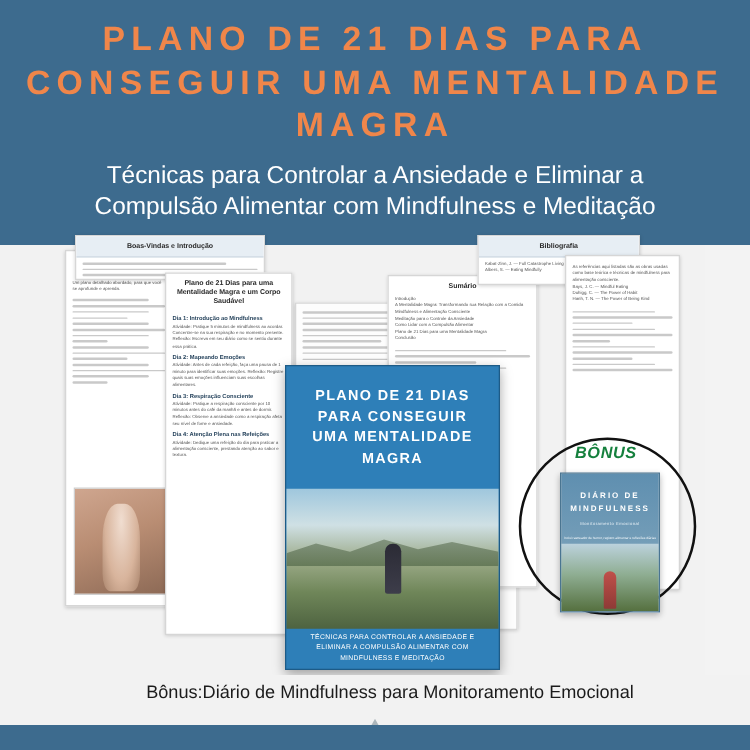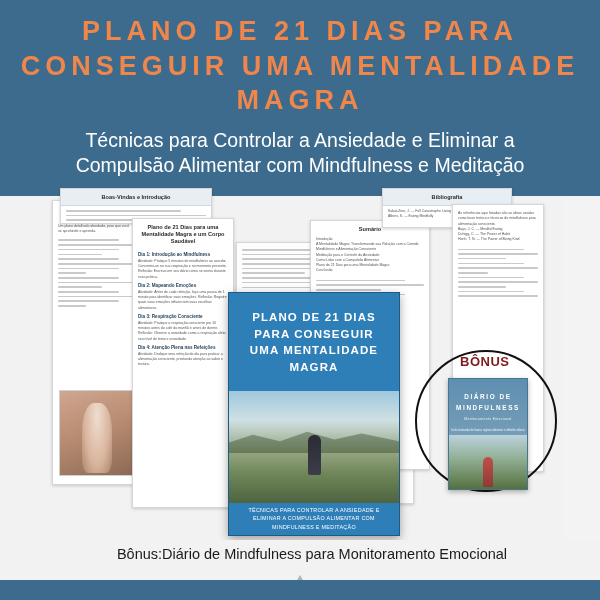--- a/index.html
+++ b/index.html
@@ -171,22 +171,23 @@
     width: 142px; height: 142px;
     border: 2px solid #111;
     border-radius: 50%;
     background: rgba(255,255,255,0.0);
   }
   .bonus-label {
     position: absolute;
     left: 460px; top: 172px;
     font-size: 13px;
     font-weight: bold;
-    color: #7f1d1d;
+    color: #15803d;
     letter-spacing: .5px;
+    font-style: italic;
   }
   .bonus-cover {
     position: absolute;
     left: 448px; top: 196px;
     width: 80px; height: 112px;
     background: linear-gradient(180deg,#5f8fb0 0%, #6f9ab6 40%, #8fb0c2 100%);
     border: 1px solid #4a7591;
     box-shadow: 0 2px 5px rgba(0,0,0,0.3);
     overflow: hidden;
   }

